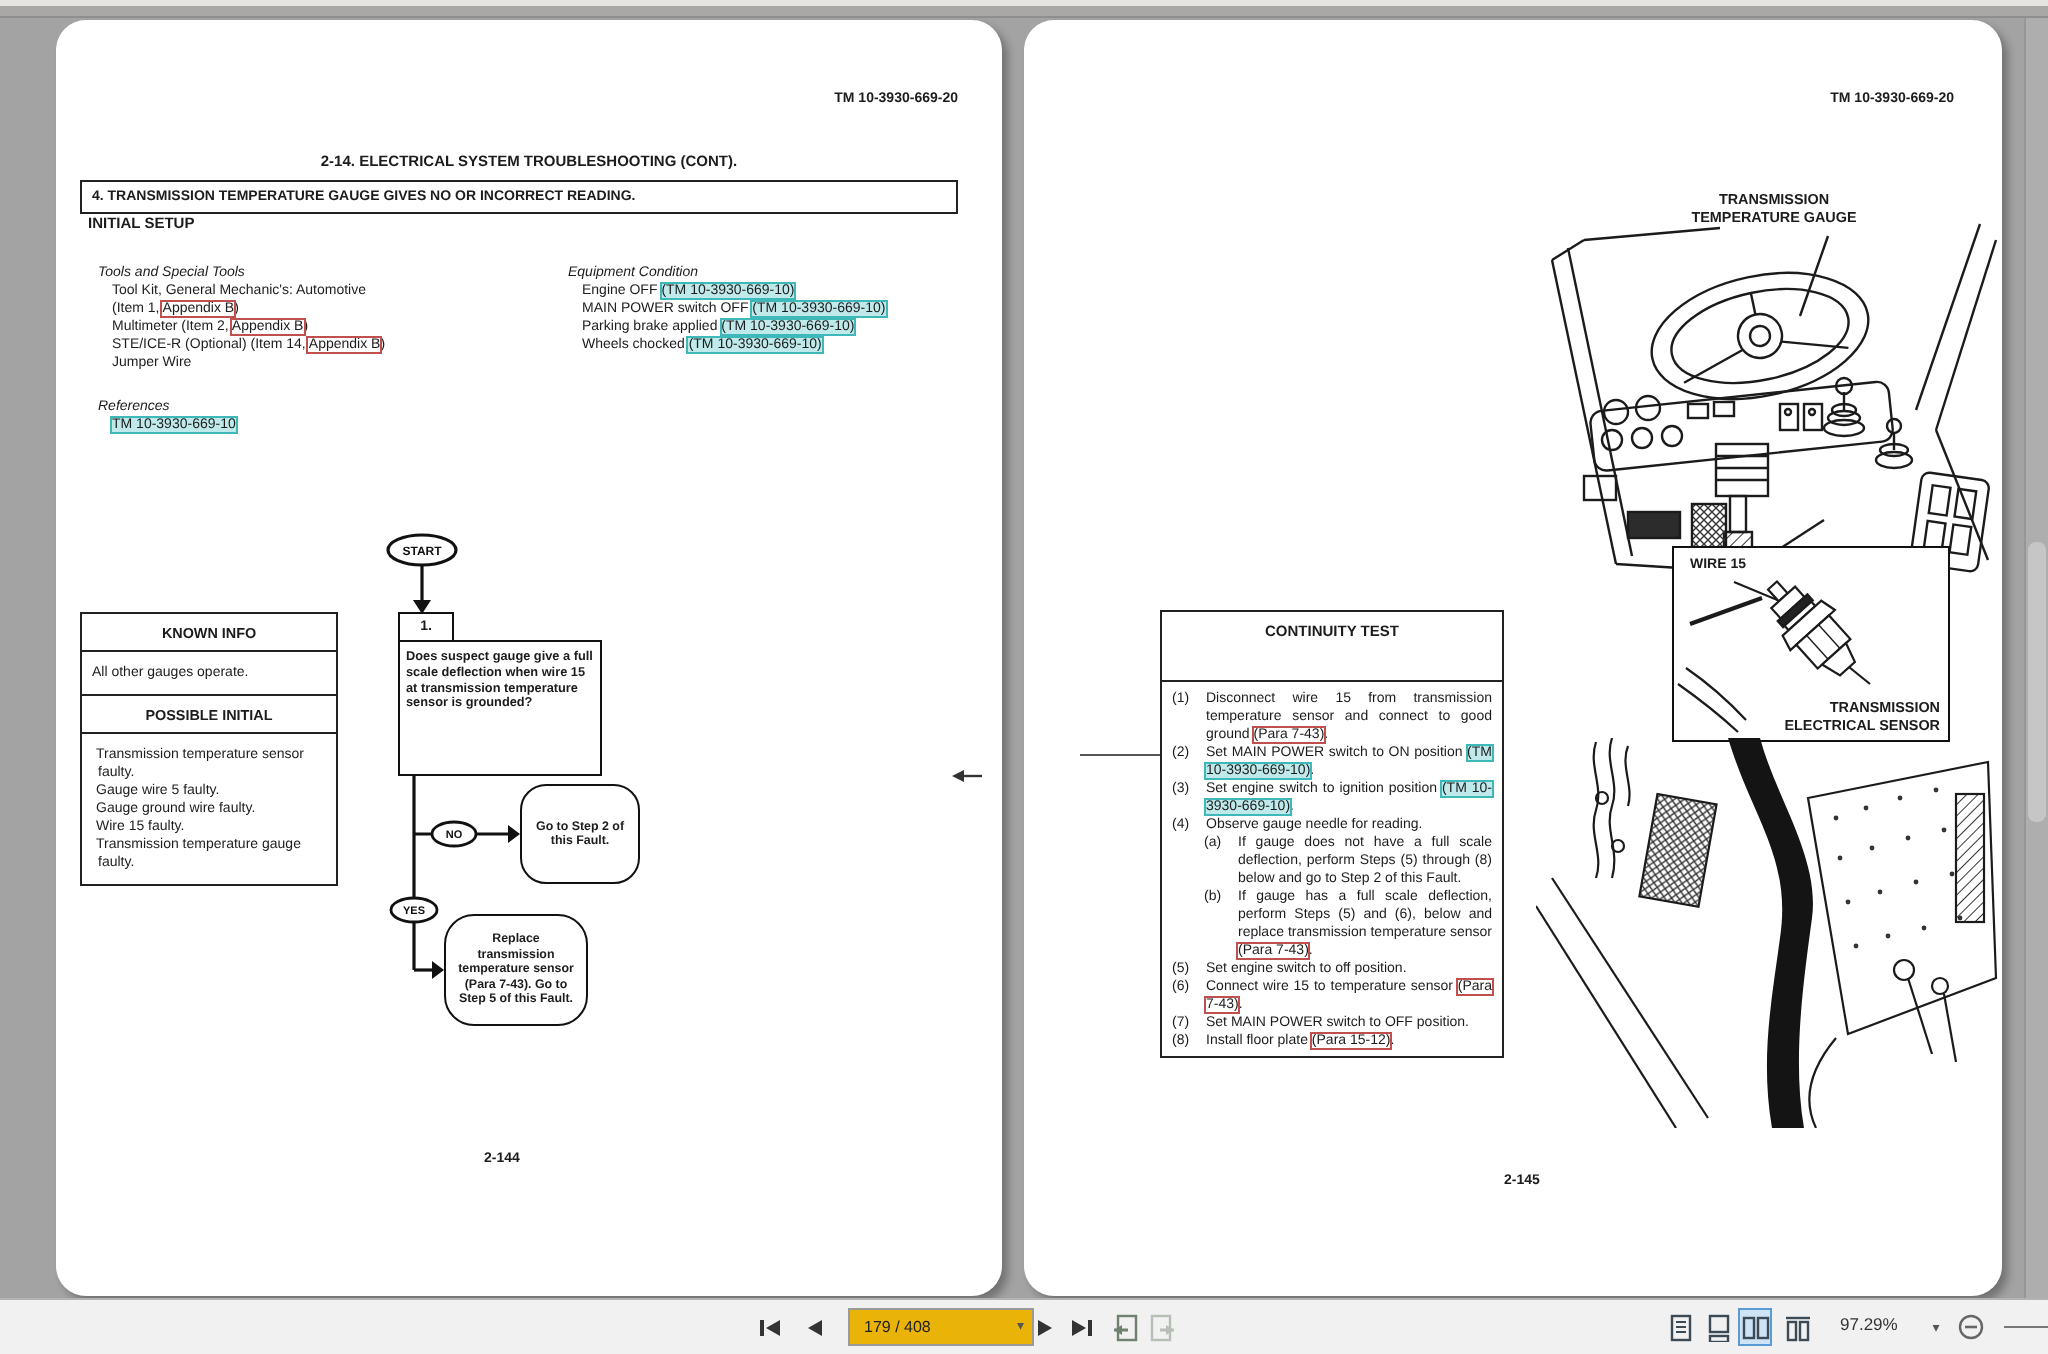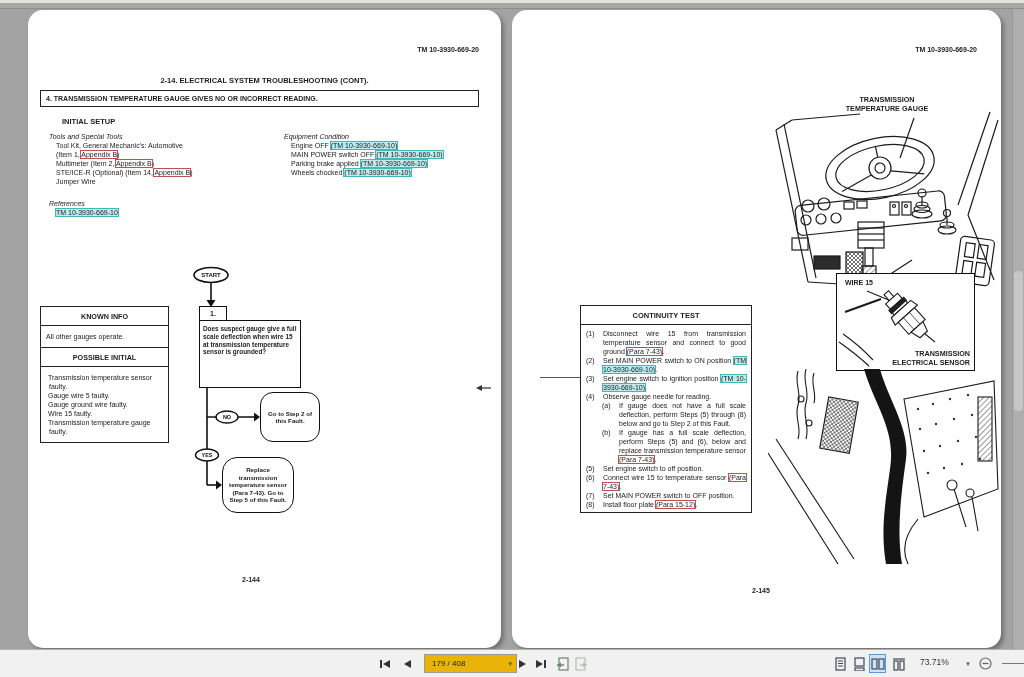--- a/index.html
+++ b/index.html
@@ -37,21 +37,21 @@
           line-height:7.4px;text-align:center;display:flex;align-items:center;justify-content:center;}
   .fc-no{left:72px;top:127px;width:48px;height:40px;border-radius:13px;padding:4px 5px;}
   .fc-yes{left:34px;top:192px;width:60px;height:46px;border-radius:15px;padding:4px 5px;}
   .pageno{font-weight:bold;font-size:7px;}
   
   .gauge-label,.sensor-label{font-weight:bold;font-size:7.2px;line-height:8.5px;text-align:center;}
   .wire-box{border:1.5px solid #111;background:#fff;}
   .wire-label{position:absolute;left:8px;top:5px;font-weight:bold;font-size:7px;}
   .sensor-label{position:absolute;right:4px;bottom:3px;text-align:right;}
   .ct-box{border:1px solid #222;background:#fff;}
-  .ct-title{text-align:center;font-weight:bold;font-size:7.5px;padding:5px 0 4px;border-bottom:1px solid #222;margin-bottom:4px;}
+  .ct-title{text-align:center;font-weight:bold;font-size:7.5px;padding:5px 0 20px;border-bottom:1px solid #222;margin-bottom:4px;}
   .ct-steps{padding:0 5px 3px;}
   .ct-step{position:relative;padding-left:17px;font-size:7px;line-height:9px;text-align:justify;}
   .ct-step .ct-num{position:absolute;left:0;top:0;}
   .ct-step.sub{padding-left:33px;}
   .ct-step.sub .ct-num{left:16px;}
   .leader-line{height:1px;background:#555;}
   
   .vscroll{position:absolute;right:0;top:9px;width:11px;height:641px;background:#aeaeae;border-left:1px solid #979797;}
   .vthumb{position:absolute;left:1px;top:262px;width:9px;height:140px;background:#c6c6c6;border-radius:4px;}
   
@@ -68,21 +68,21 @@
 </head>
 <body>
 
 <div class="viewer">
   <div class="top-strip"></div>
 
   <div class="page page-left">
     <div class="abs tm" style="right:22px;top:36px;">TM 10-3930-669-20</div>
     <div class="abs sec-title" style="left:0;right:0;top:66px;">2-14.  ELECTRICAL SYSTEM TROUBLESHOOTING (CONT).</div>
     <div class="abs fault-box" style="left:12px;top:80px;width:432px;height:15px;">4.  TRANSMISSION TEMPERATURE GAUGE GIVES NO OR INCORRECT READING.</div>
-    <div class="abs h-bold" style="left:16px;top:107px;margin-left:18px;">INITIAL SETUP</div>
+    <div class="abs h-bold" style="left:16px;top:97px;">INITIAL SETUP</div>
 
     <div class="abs" style="left:21px;top:122px;width:230px;">
       <div class="it">Tools and Special Tools</div>
       <div id="tools-list">
           <div class="setup-item">Tool Kit, General Mechanic's: Automotive</div>
           <div class="setup-item">(Item 1, <span class="lnk lnk-red">Appendix B</span>)</div>
           <div class="setup-item">Multimeter (Item 2, <span class="lnk lnk-red">Appendix B</span>)</div>
           <div class="setup-item">STE/ICE-R (Optional) (Item 14, <span class="lnk lnk-red">Appendix B</span>)</div>
           <div class="setup-item">Jumper Wire</div>
         </div>
@@ -385,21 +385,21 @@
         </svg>
     </div>
     <div class="view-btn" style="left:890px;">
       <svg width="14" height="14">
           <line x1="1" y1="2" x2="13" y2="2" stroke="#3c4a56" stroke-width="1.2"></line>
           <rect x="2" y="4" width="4" height="9" fill="none" stroke="#3c4a56" stroke-width="1.2"></rect>
           <rect x="8" y="4" width="4" height="9" fill="none" stroke="#3c4a56" stroke-width="1.2"></rect>
         </svg>
     </div>
 
-    <div class="zoom-text">73.71%</div>
+    <div class="zoom-text">97.29%</div>
     <div class="tb-btn" style="left:962px;width:12px;">
         <span style="font-size:7px;color:#555;">▾</span>
       </div>
     <div class="tb-btn" style="left:976px;">
       <svg width="13" height="13">
           <circle cx="6.5" cy="6.5" r="5.5" fill="none" stroke="#666" stroke-width="1.2"></circle>
           <line x1="3.5" y1="6.5" x2="9.5" y2="6.5" stroke="#666" stroke-width="1.3"></line>
         </svg>
     </div>
     <div class="slider-line"></div>

